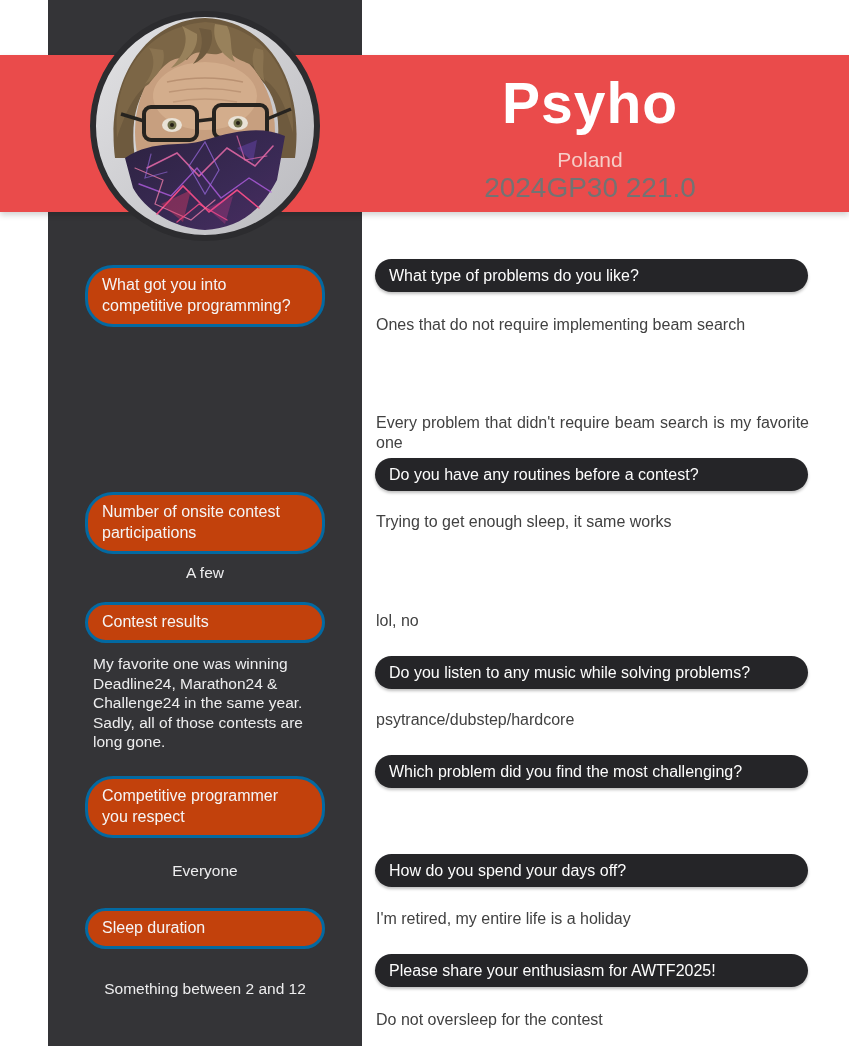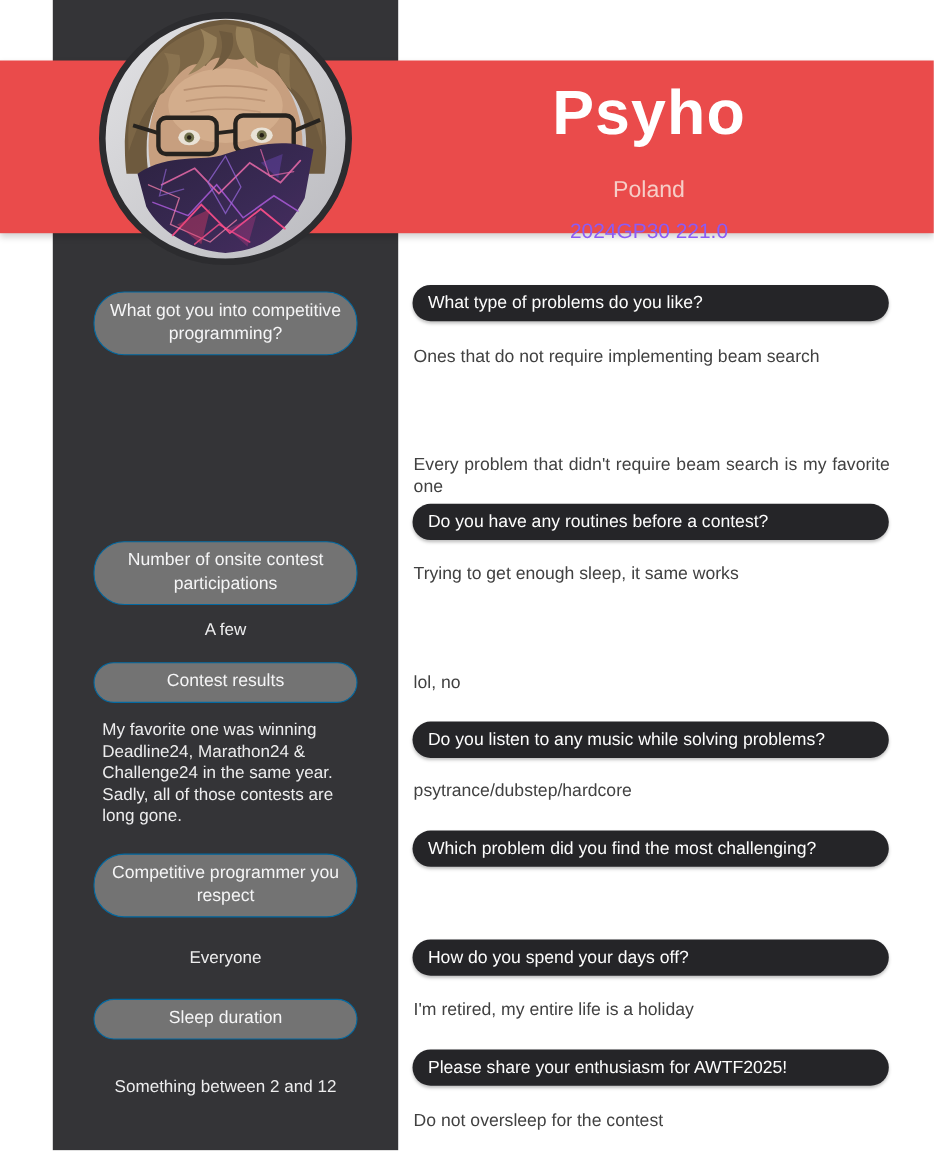--- a/index.html
+++ b/index.html
@@ -9,28 +9,28 @@
     border-radius:15px;
   }
   .dark-col{position:absolute;left:48px;top:0;width:314px;height:1046px;background:#343437;}
   .red-band{position:absolute;left:0;top:55px;width:849px;height:157px;background:#ea4b4b;
     box-shadow:0 3px 6px rgba(0,0,0,.18);}
   .avatar{position:absolute;left:87px;top:8px;width:236px;height:236px;}
   .avatar svg{display:block;}
 
   .header-text{position:absolute;left:340px;top:74px;width:500px;text-align:center;color:#ffffff;}
   .name{font-size:57px;font-weight:700;letter-spacing:1px;line-height:1.05;}
-  .country{margin-top:27px;font-size:21px;color:#f6cdc7;}
-  .rating{margin-top:15px;font-size:19px;color:#8b5cf6;}
+  .country{margin-top:14px;font-size:21px;color:#f6cdc7;}
+  .rating{margin-top:0;font-size:28px;color:#737373;}
 
   
   .lq{
     position:absolute;left:85px;width:240px;box-sizing:border-box;
-    border:1px solid #0369a1;border-radius:28px;background:#737373;
-    color:#f5f5f6;text-align:center;font-size:16px;line-height:1.3;padding:7px 14px;
+    border:3px solid #0369a1;border-radius:28px;background:#c2410c;
+    color:#f5f5f6;text-align:left;font-size:16px;line-height:1.3;padding:7px 14px;
   }
   
   .la{position:absolute;color:#ededee;font-size:15.5px;line-height:19.5px;}
   .la.center{left:48px;width:314px;text-align:center;}
 
   
   .rq{
     position:absolute;left:375px;width:433px;box-sizing:border-box;
     background:#252528;color:#fdfdfd;border-radius:18px;
     padding:7px 14px;font-size:16px;line-height:1.2;

